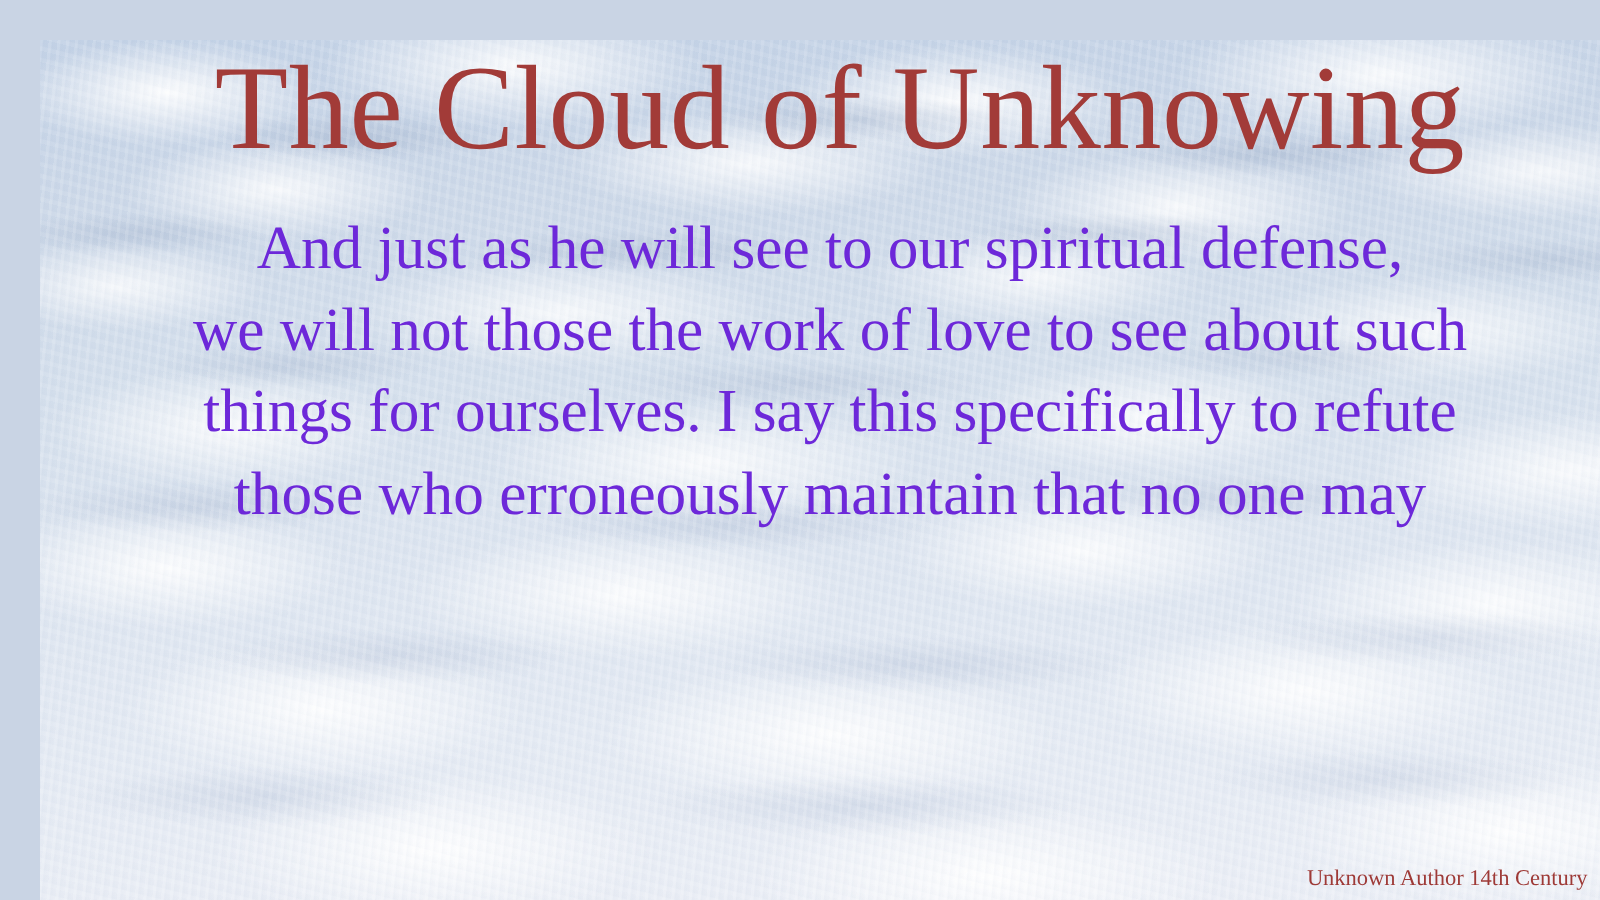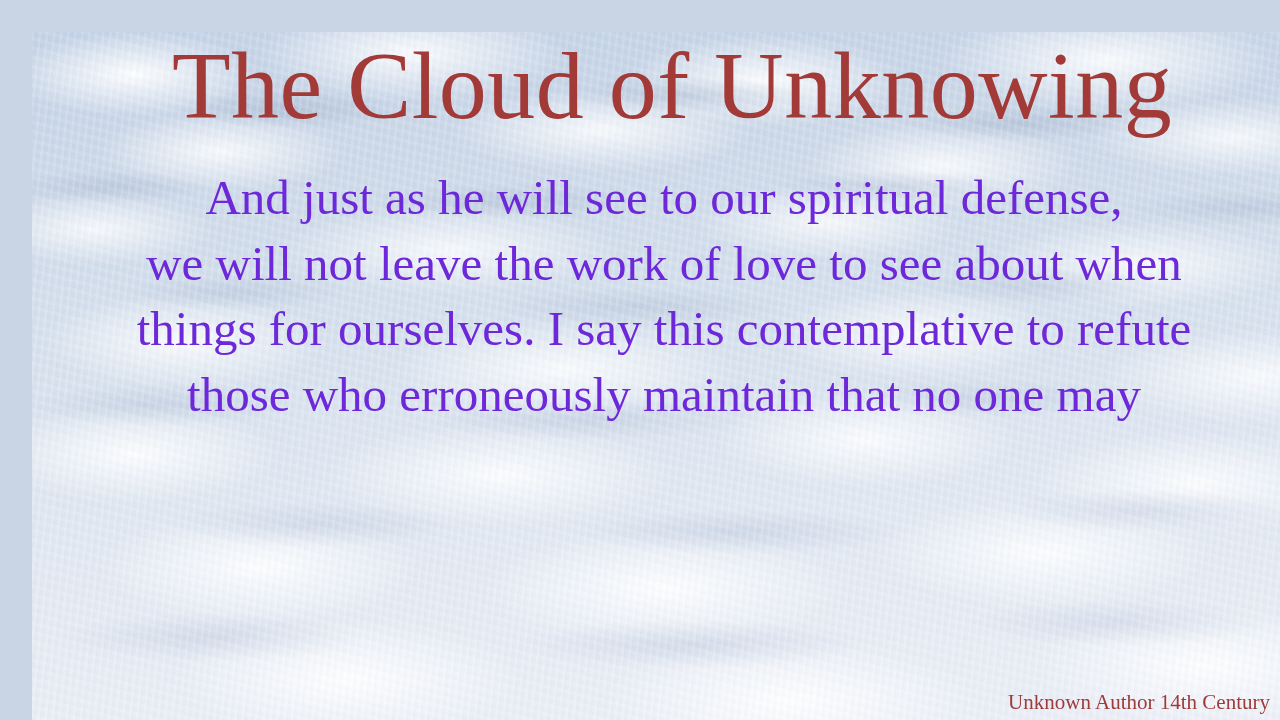--- a/index.html
+++ b/index.html
@@ -107,41 +107,41 @@
   }
   .quote .qline {
     display:block;
     white-space:nowrap;
   }
 
   .attribution {
     position:absolute;
     right:18px; bottom:14px;
     color:#9e3a37;
-    font-size:21px;
+    font-size:18px;
     line-height:24px;
     white-space:nowrap;
   }
 </style>
 </head>
 <body>
 
 <div class="slide">
 
   <div class="bg"></div>
   <div class="bg-shade"></div>
   <div class="bg-grain"></div>
 
   <div class="content">
 
     <div class="title">The Cloud of Unknowing</div>
 
     <div class="quote">
       <span class="qline">And just as he will see to our spiritual defense,</span>
-      <span class="qline">we will not leave the work of love to see about when</span>
-      <span class="qline">things for ourselves. I say this contemplative to refute</span>
+      <span class="qline">we will not those the work of love to see about such</span>
+      <span class="qline">things for ourselves. I say this specifically to refute</span>
       <span class="qline">those who erroneously maintain that no one may</span>
     </div>
 
     <div class="attribution">Unknown Author 14th Century</div>
 
   </div>
 </div>
 
 </body></html>

